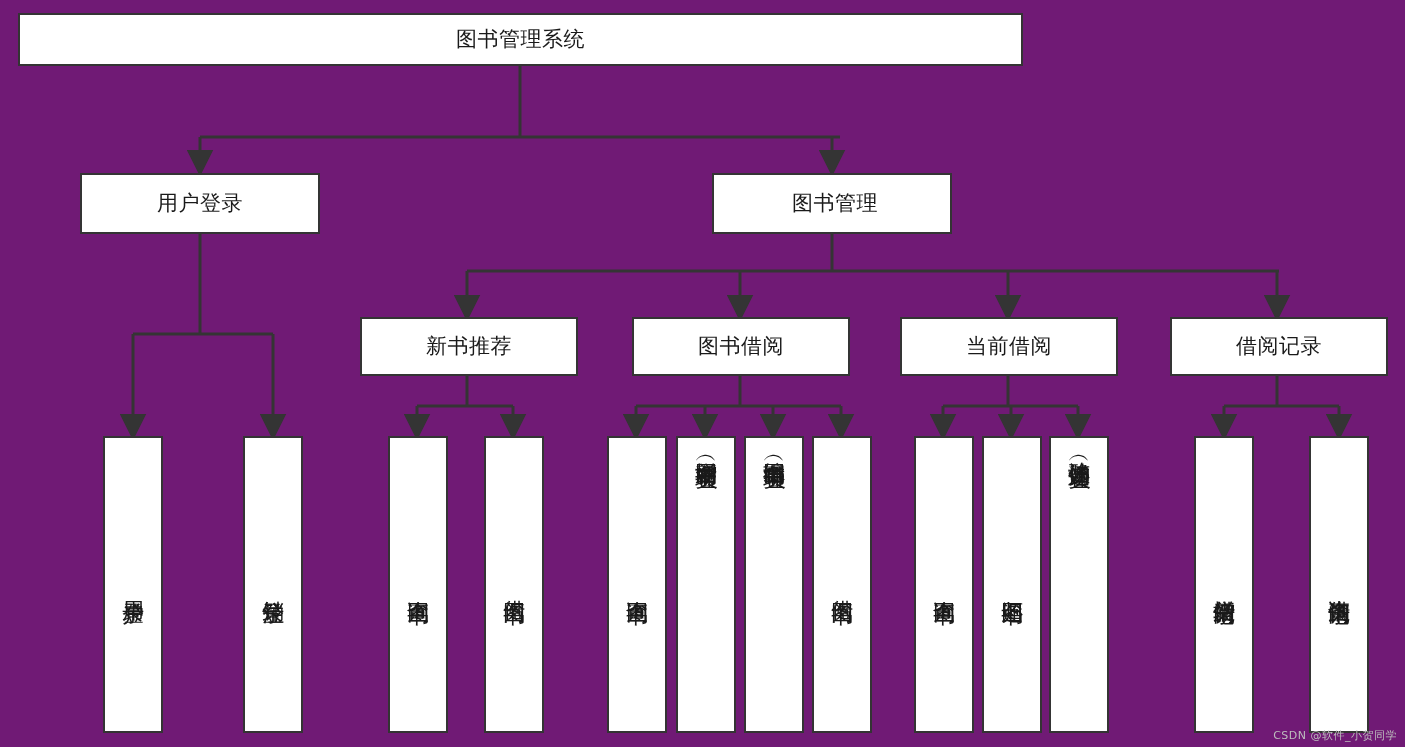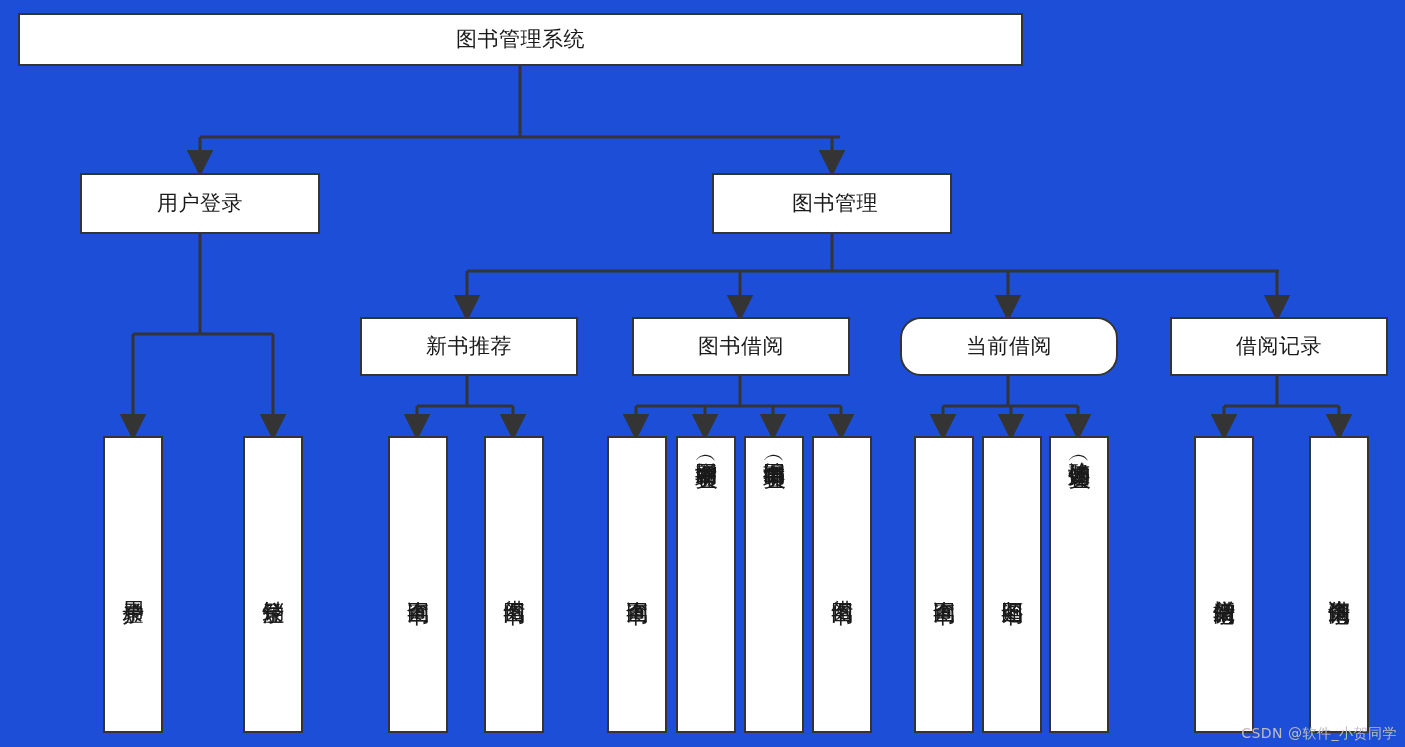--- a/index.html
+++ b/index.html
@@ -7,21 +7,21 @@
     padding: 0;
     background: #ffffff;
   }
   body {
     font-family: "DejaVu Sans", "Liberation Sans", sans-serif;
   }
   #canvas {
     position: relative;
     width: 1405px;
     height: 747px;
-    background: #1d4ed8;
+    background: #701a75;
     overflow: hidden;
   }
   #edges {
     position: absolute;
     left: 0;
     top: 0;
     width: 1405px;
     height: 747px;
   }
   .node {
@@ -60,21 +60,21 @@
     white-space: nowrap;
   }
   .node.vertical.centered {
     align-items: center;
     padding-top: 0;
   }
   #watermark {
     position: absolute;
     right: 8px;
     bottom: 4px;
-    font-size: 14px;
+    font-size: 11px;
     color: #bdbdbd;
     letter-spacing: 0.5px;
     white-space: nowrap;
     pointer-events: none;
   }
 </style>
 </head>
 <body>
 
 <div id="canvas">
@@ -142,21 +142,21 @@
   </div>
 
   <div class="node horizontal" style="left:360px; top:317px; width:218px; height:59px;">
     <span class="label">新书推荐</span>
   </div>
 
   <div class="node horizontal" style="left:632px; top:317px; width:218px; height:59px;">
     <span class="label">图书借阅</span>
   </div>
 
-  <div class="node horizontal" style="left:900px; top:317px; width:218px; height:59px;border-radius:21px;">
+  <div class="node horizontal" style="left:900px; top:317px; width:218px; height:59px;">
     <span class="label">当前借阅</span>
   </div>
 
   <div class="node horizontal" style="left:1170px; top:317px; width:218px; height:59px;justify-content:center;">
     <span class="label">借阅记录</span>
   </div>
 
   <div class="node vertical centered" style="left:103px; top:436px; width:60px; height:297px;">
     <span class="label">用户登录</span>
   </div>

